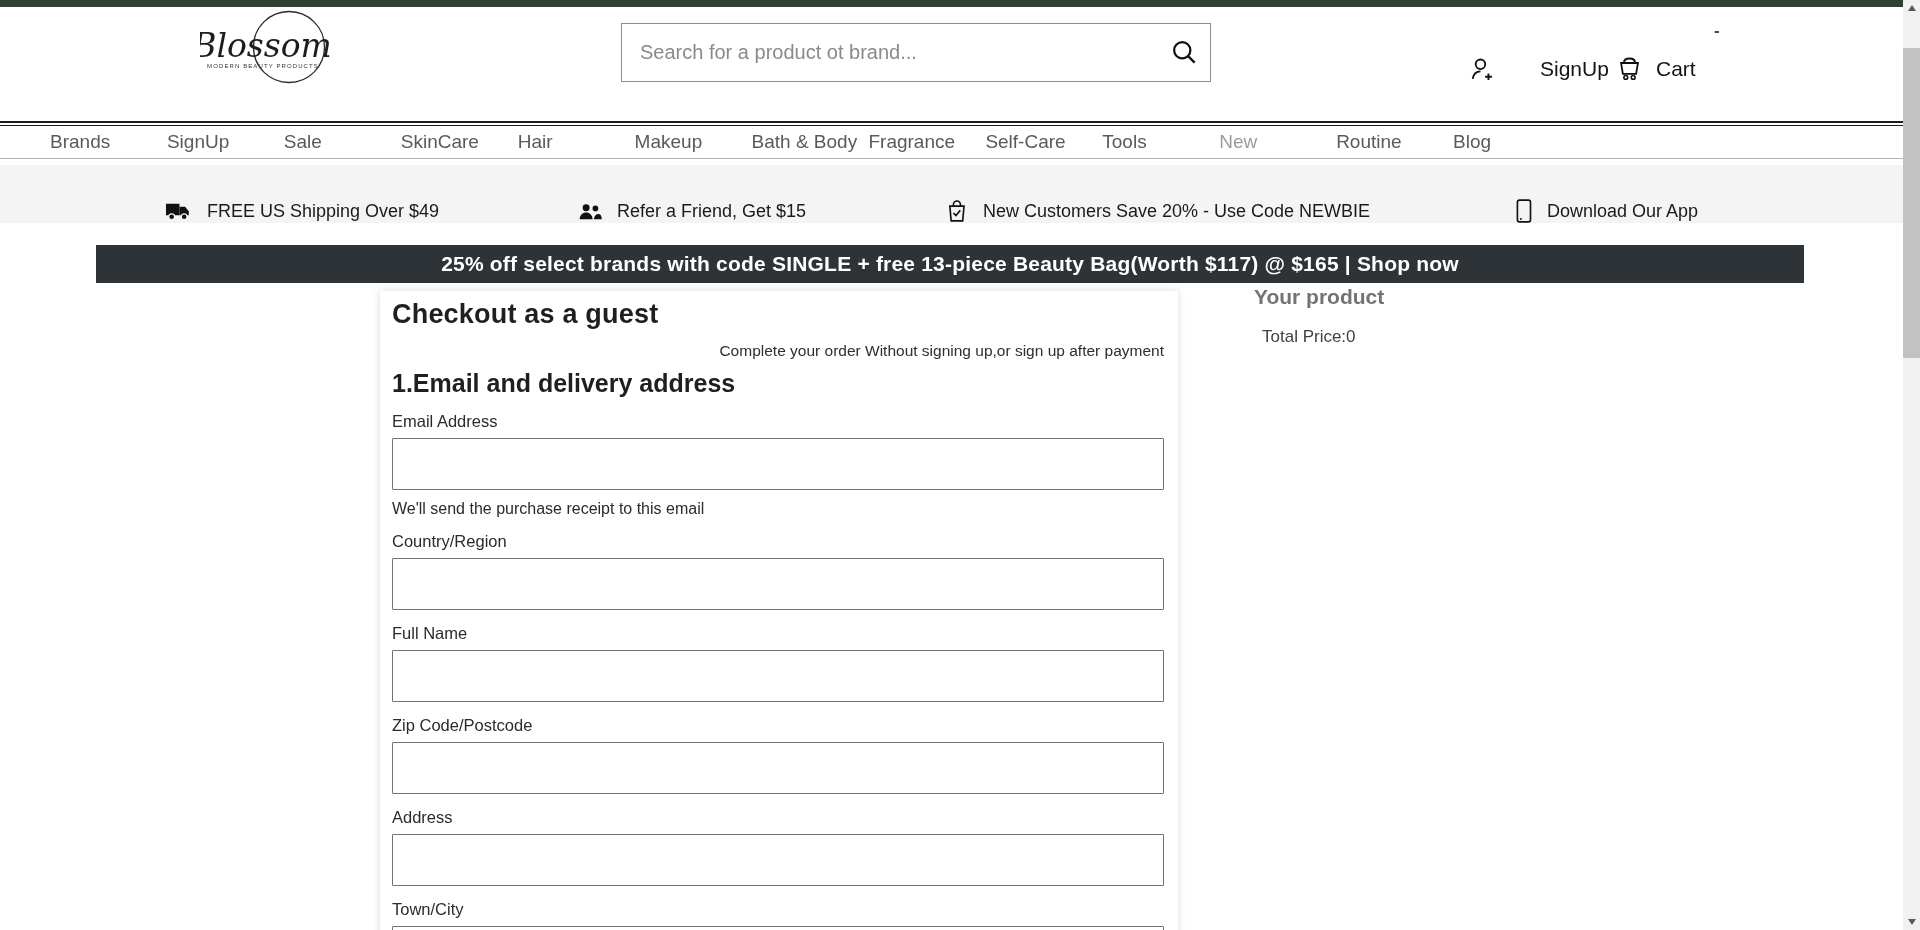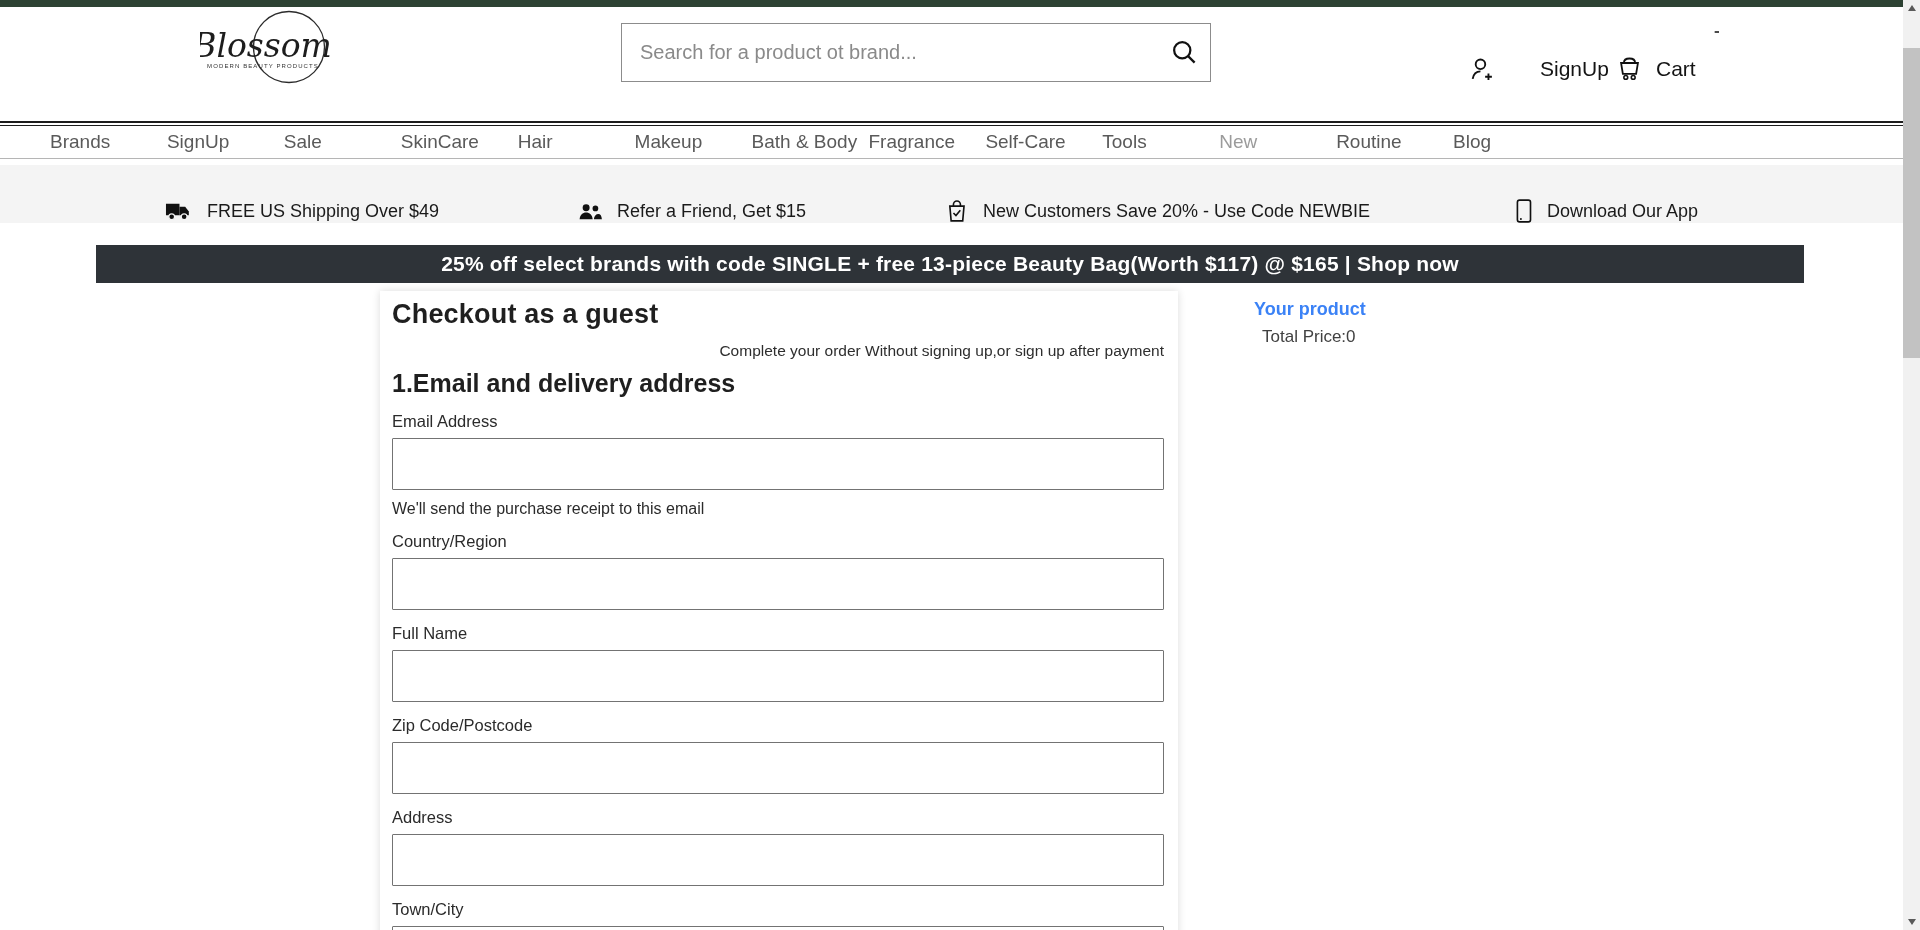--- a/index.html
+++ b/index.html
@@ -41,21 +41,21 @@
   
   .card{position:absolute; left:380px; top:291px; width:798px; height:700px; background:#fff; box-shadow:0 0 8px rgba(0,0,0,0.14); padding:0 14px 0 12px; box-sizing:border-box;}
   .card h1{margin:8px 0 12px; font-size:27px; color:#1f1f1f; letter-spacing:.2px;}
   .card .subtitle{margin:7px 0 0; font-size:15.5px; color:#2e2e2e;text-align:right;}
   .card h2{margin:9px 0 0; font-size:25px; color:#1f1f1f;}
   .field-label{margin:14px 0 7px; font-size:16.5px; color:#2b2b2b;}
   .field-input{display:block; width:772px; height:52px; border:1px solid #737373; border-radius:1px; background:#fff; box-sizing:border-box; font-size:18px; padding:0 12px; font-family:"Liberation Sans",sans-serif; color:#222; outline:none;}
   .helper{margin:10px 0 0; font-size:16px; color:#2b2b2b;}
 
   
-  .summary-title{position:absolute; left:1254px; top:299px; font-size:18px; font-weight:700; color:#3b82f6;}
+  .summary-title{position:absolute; left:1254px; top:285px; font-size:21px; font-weight:700; color:#737373;}
   .summary-total{position:absolute; left:1262px; top:327px; font-size:17px; color:#414141;}
 
   
   .scrollbar{position:absolute; right:0; top:0; width:17px; height:930px; background:#f1f1f1;}
   .sb-btn{position:absolute; left:0; width:17px; height:16px; display:flex; align-items:center; justify-content:center; cursor:pointer;}
   .sb-up{top:0;} .sb-down{bottom:0;}
   .tri-up{width:0; height:0; border-left:4.5px solid transparent; border-right:4.5px solid transparent; border-bottom:6px solid #5a5a5a;}
   .tri-down{width:0; height:0; border-left:4.5px solid transparent; border-right:4.5px solid transparent; border-top:6px solid #5a5a5a;}
   .sb-thumb{position:absolute; left:0; top:48px; width:17px; height:310px; background:#c2c2c2; cursor:pointer;}
 

